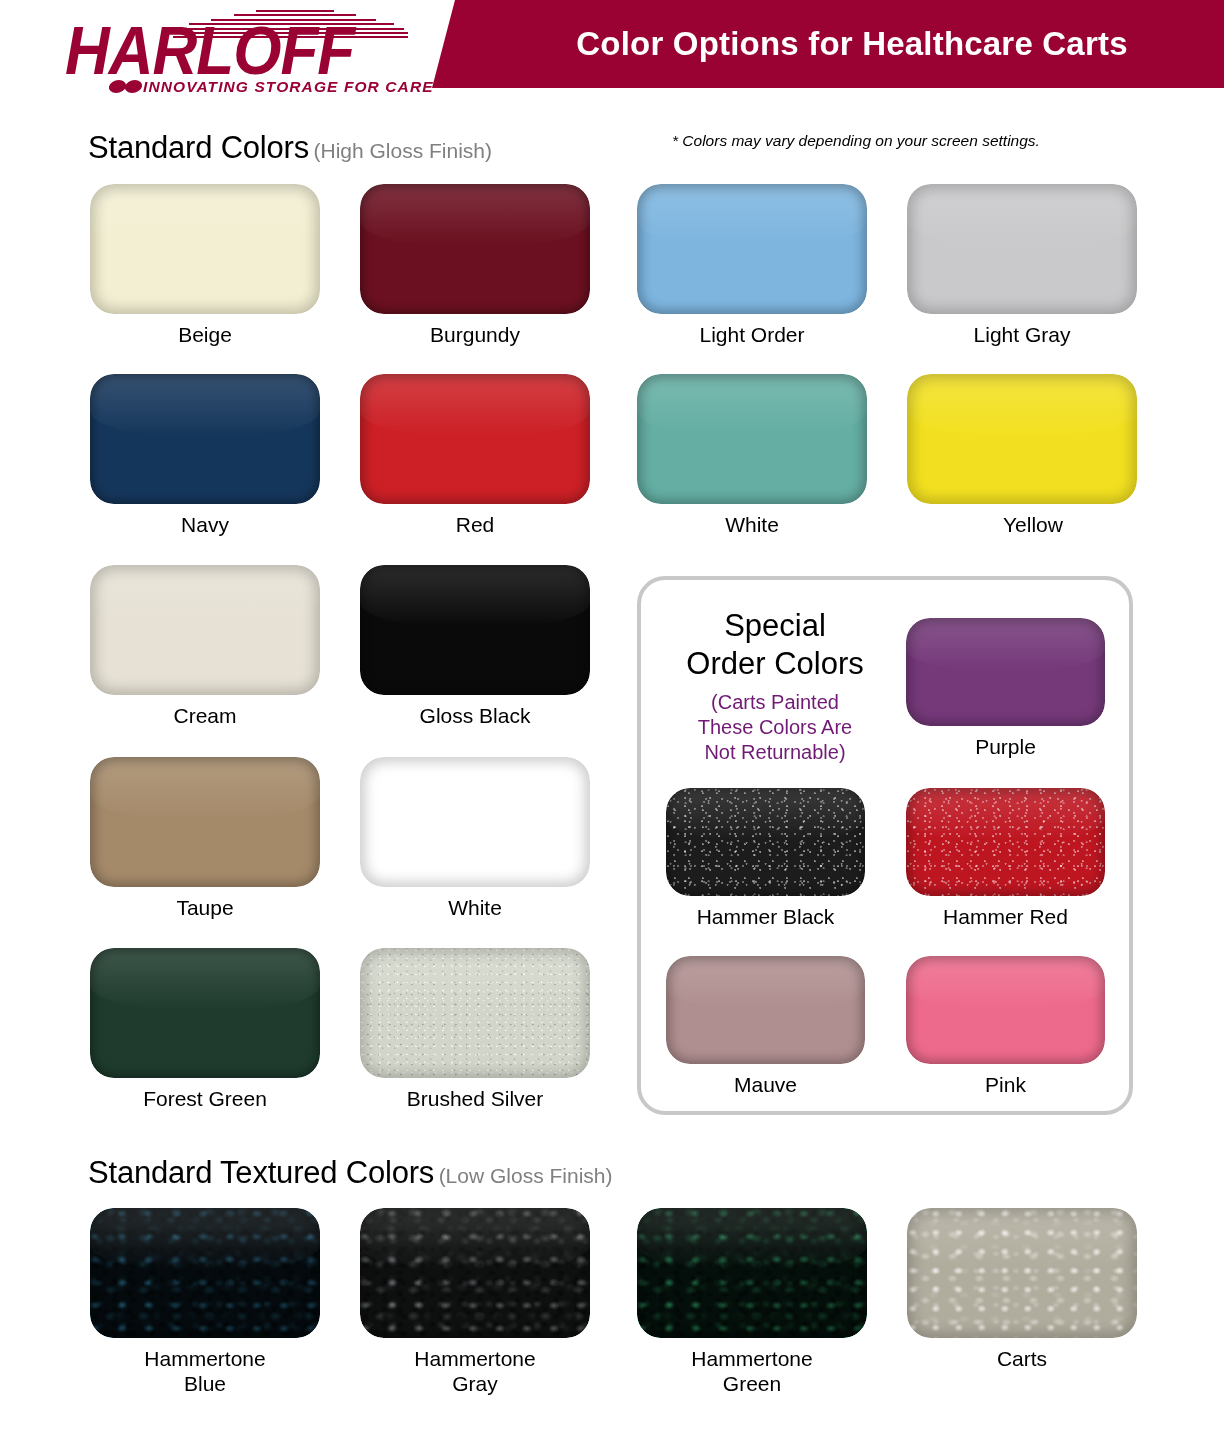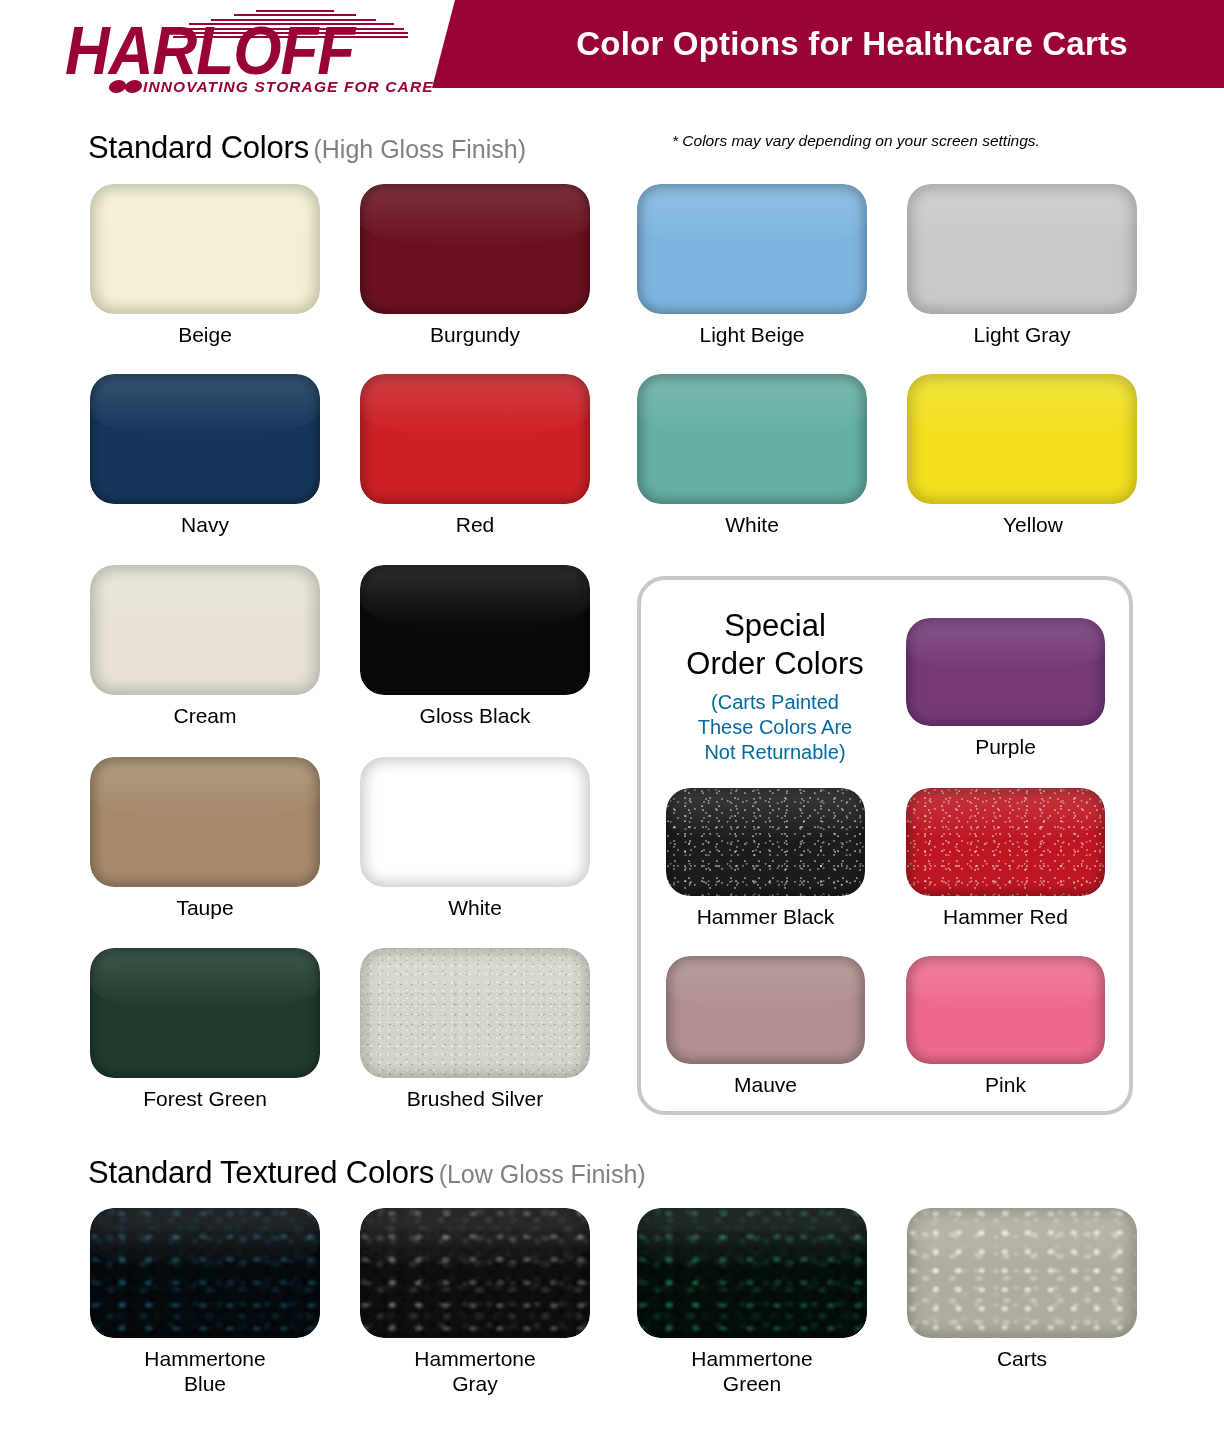--- a/index.html
+++ b/index.html
@@ -57,21 +57,21 @@
     width: 17px; height: 13px; transform: skewX(-12deg);
   }
   .logo-dot.d1 { left: 54px; top: 76px; }
   .logo-dot.d2 { left: 70px; top: 76px; }
 
   
   .section-head { position: absolute; white-space: nowrap; }
   .section-head .main {
     font-size: 31px; color: #000; font-weight: normal; letter-spacing: -0.2px;
   }
-  .section-head .sub { font-size: 25px; color: #808080; }
+  .section-head .sub { font-size: 21px; color: #808080; }
   #head-standard { left: 88px; top: 130px; }
   #head-textured { left: 88px; top: 1155px; }
   .disclaimer {
     position: absolute; left: 672px; top: 132px;
     font-size: 15.5px; font-style: italic; font-weight: normal; color: #000;
     white-space: nowrap;
   }
 
   
   .swatch-cell { position: absolute; }
@@ -153,21 +153,21 @@
     position: absolute; left: 637px; top: 576px; width: 496px; height: 539px;
     border: 4px solid #C8C8C8; border-radius: 28px; background: #fff;
   }
   .special-title {
     position: absolute; left: 8px; top: 27px; width: 252px;
     text-align: center; font-size: 31px; color: #000; line-height: 38px;
     white-space: pre-line;
   }
   .special-note {
     position: absolute; left: 8px; top: 110px; width: 252px;
-    text-align: center; font-size: 20px; color: #0369a1; line-height: 25px;
+    text-align: center; font-size: 20px; color: #701a75; line-height: 25px;
     white-space: pre-line;
   }
 </style>
 </head>
 <body>
 
 <div class="page">
 
   <div class="header">
     <div class="logo">
@@ -212,21 +212,21 @@
           <div class="edge"></div>
         </div>
         <div class="swatch-label">Burgundy</div>
       </div>
       <div class="swatch-cell" style="left: 637px; top: 184px; width: 230px;">
         <div class="swatch " title="Light Blue" style="width: 230px; height: 130px;">
           <div class="face" style="background: rgb(125, 181, 223);"></div>
           <div class="gloss"></div>
           <div class="edge"></div>
         </div>
-        <div class="swatch-label">Light Beige</div>
+        <div class="swatch-label">Light Order</div>
       </div>
       <div class="swatch-cell" style="left: 907px; top: 184px; width: 230px;">
         <div class="swatch light" title="Light Gray" style="width: 230px; height: 130px;">
           <div class="face" style="background: rgb(201, 201, 203);"></div>
           <div class="gloss"></div>
           <div class="edge"></div>
         </div>
         <div class="swatch-label">Light Gray</div>
       </div>
       <div class="swatch-cell" style="left: 90px; top: 374px; width: 230px;">

